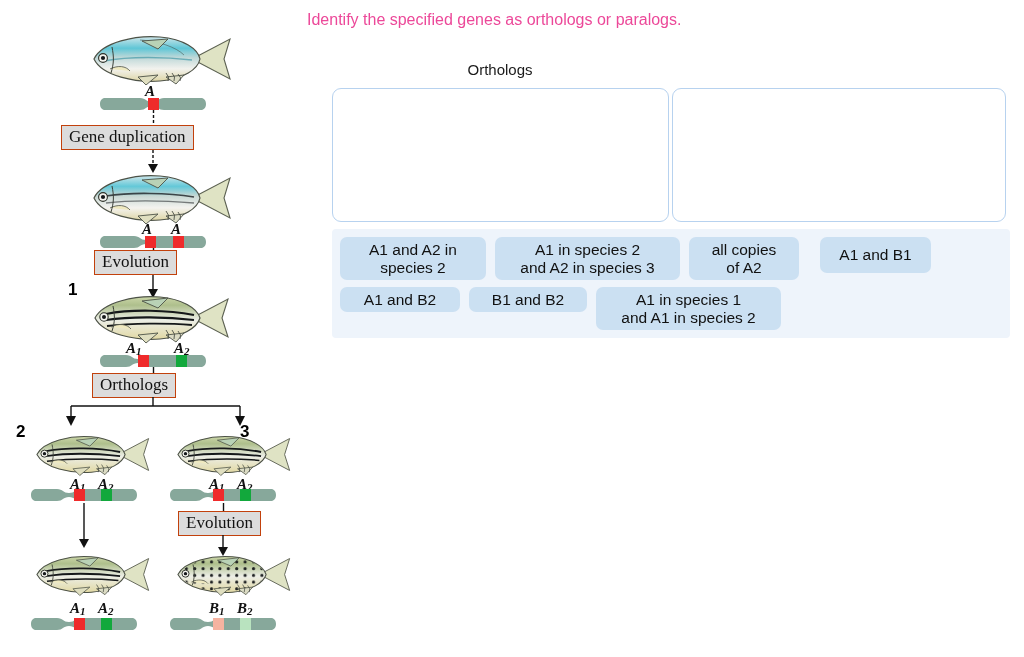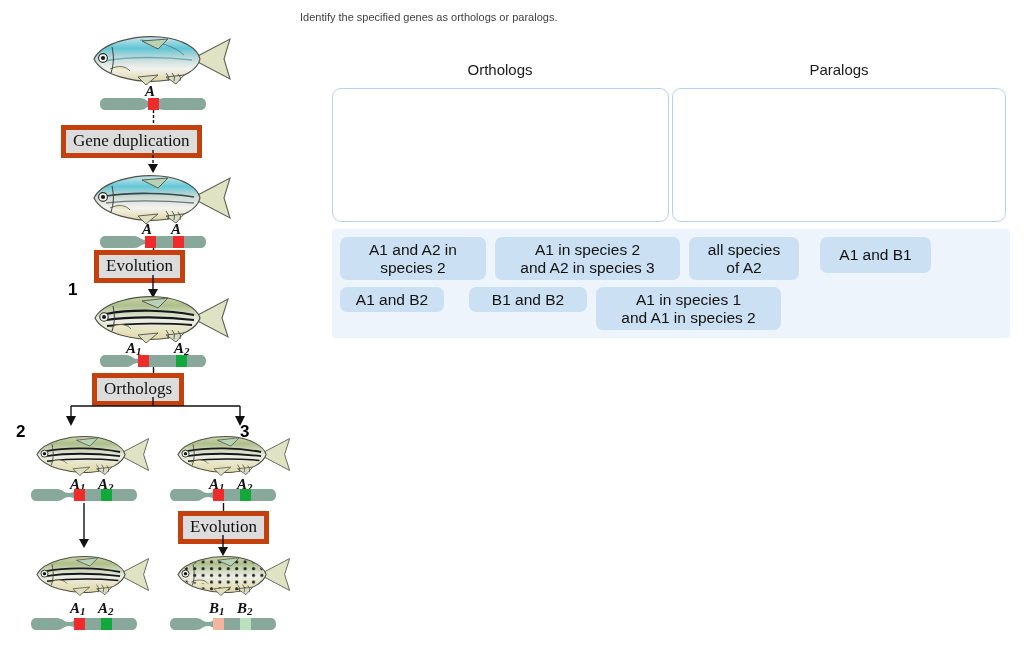--- a/index.html
+++ b/index.html
@@ -35,21 +35,21 @@
     letter-spacing:0px;
   }
   .gene-label sub{
     font-size:11px; font-style:italic; font-weight:700;
     vertical-align:baseline; position:relative; top:2px;
   }
 
   .step-label{
     position:absolute;
     background:#dcdcdc;
-    border:5px solid #c2410c;
+    border:1px solid #c2410c;
     font-family:"Liberation Serif", serif;
     font-size:17px;
     color:#111;
     padding:1px 7px 2px 7px;
     white-space:nowrap;
     line-height:1.15;
   }
 
   .species-num{
     position:absolute;
@@ -59,22 +59,22 @@
     color:#000;
   }
 
   .connector{ position:absolute; }
   .connector svg{ display:block; }
 
   
   #task-panel{ position:absolute; left:300px; top:0; right:0; bottom:0; }
 
   #prompt{
-    position:absolute; left:0; top:11px;
-    font-size:11px; color:#404040; white-space:nowrap;
+    position:absolute; left:7px; top:11px;
+    font-size:16px; color:#ec4899; white-space:nowrap;
   }
 
   .zone-title{
     position:absolute; top:61px;
     font-size:15px; color:#1a1a1a; text-align:center;
   }
   #orthologs-title{ left:32px; width:336px; }
   #paralogs-title{ left:372px; width:334px; }
 
   .dropzone{
@@ -443,32 +443,31 @@
     </svg>
   </div>
 
 </div>
 
 <div id="task-panel">
 
   <div id="prompt">Identify the specified genes as orthologs or paralogs.</div>
 
   <div id="orthologs-title" class="zone-title">Orthologs</div>
-  <div id="paralogs-title" class="zone-title">Paralogs</div>
 
   <div id="orthologs-zone" class="dropzone"></div>
   <div id="paralogs-zone" class="dropzone"></div>
 
   <div id="tile-bank">
     <div class="tile" style="left:8px;top:8px;width:146px;height:43px;">A1 and A2 in
 species 2</div>
     <div class="tile" style="left:163px;top:8px;width:185px;height:43px;">A1 in species 2
 and A2 in species 3</div>
-    <div class="tile" style="left:357px;top:8px;width:110px;height:43px;">all species
+    <div class="tile" style="left:357px;top:8px;width:110px;height:43px;">all copies
 of A2</div>
     <div class="tile" style="left:476px;top:8px;width:111px;height:36px;margin-left:12px;">A1 and B1</div>
-    <div class="tile" style="left:8px;top:58px;width:104px;height:25px;">A1 and B2</div>
+    <div class="tile" style="left:8px;top:58px;width:120px;height:25px;">A1 and B2</div>
     <div class="tile" style="left:137px;top:58px;width:118px;height:25px;">B1 and B2</div>
     <div class="tile" style="left:264px;top:58px;width:185px;height:43px;">A1 in species 1
 and A1 in species 2</div>
   </div>
 
 </div>
 
 </body></html>

